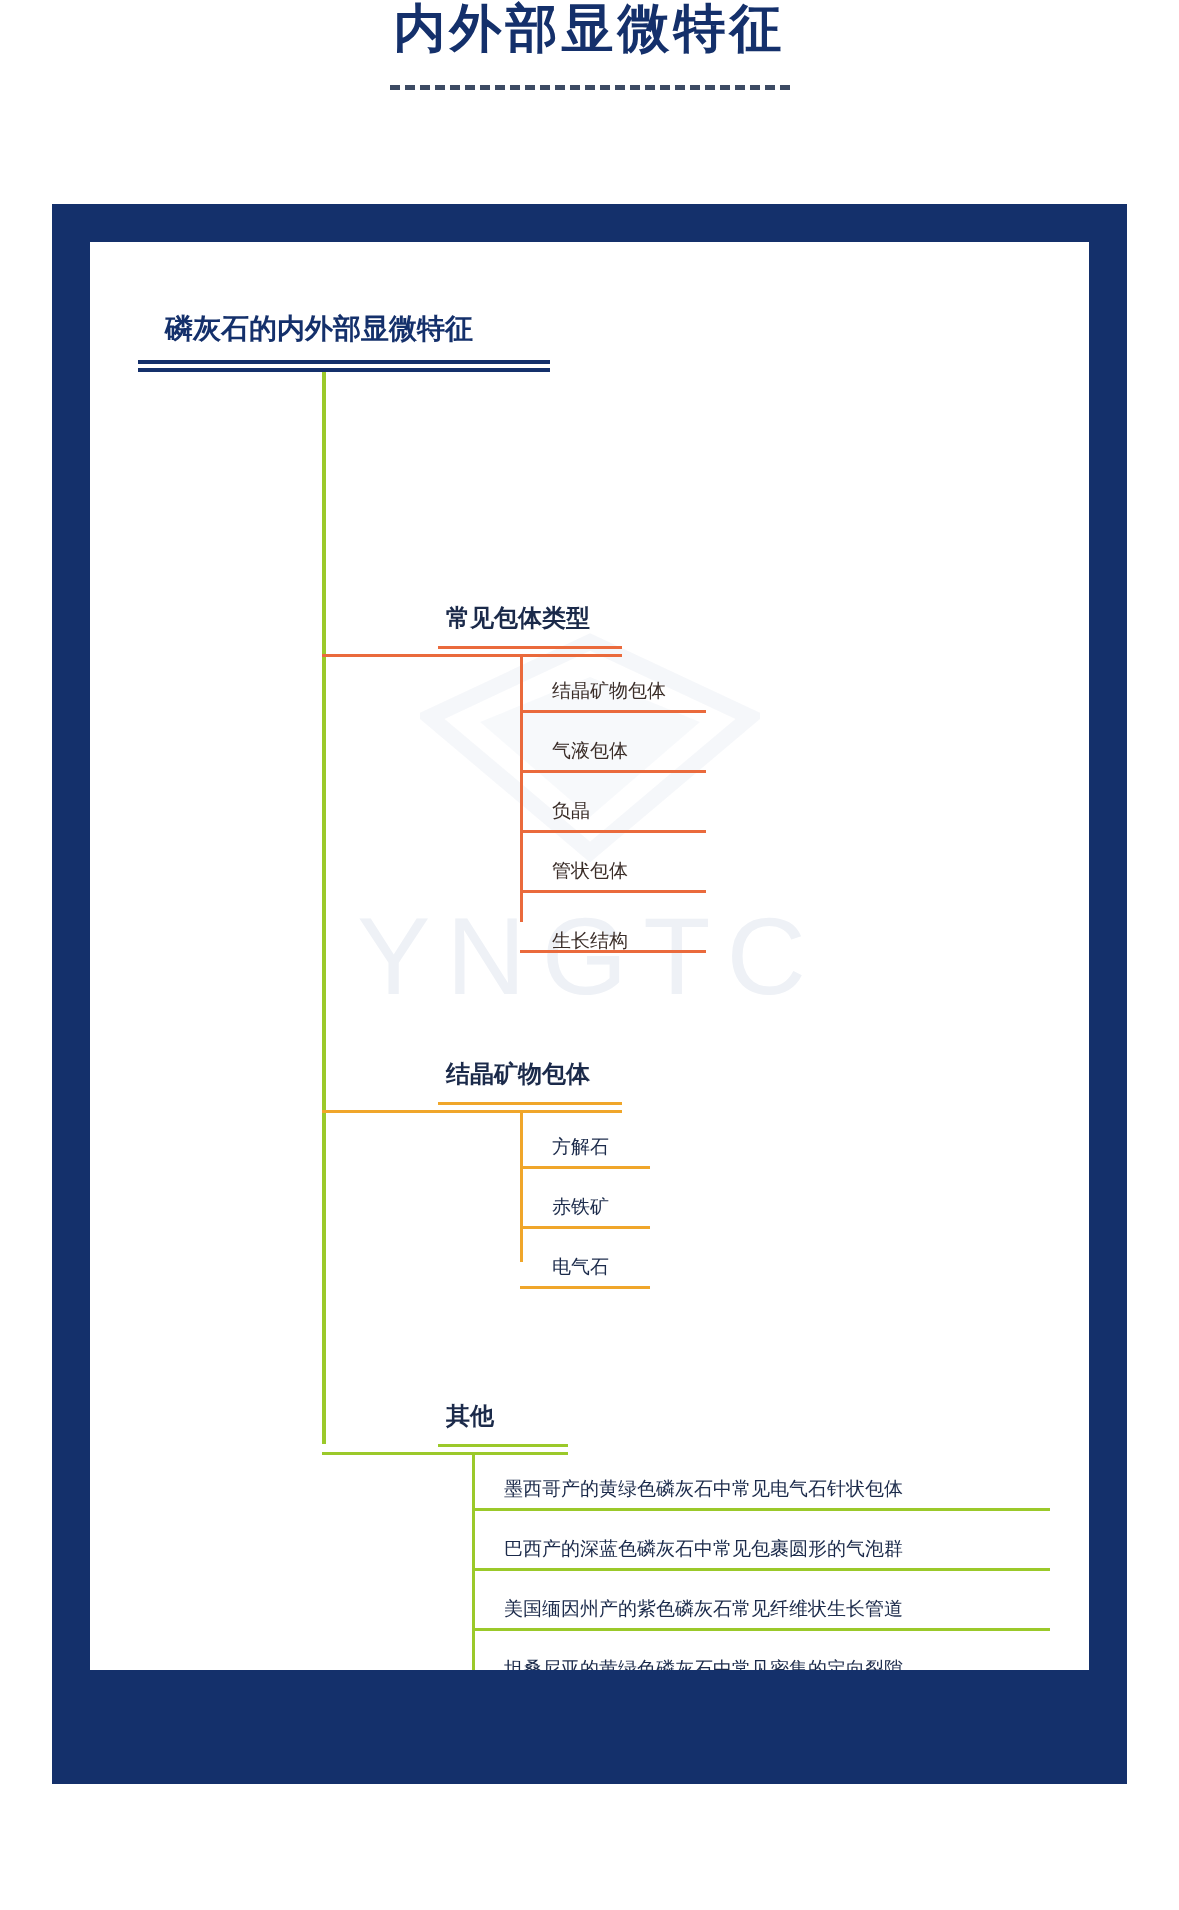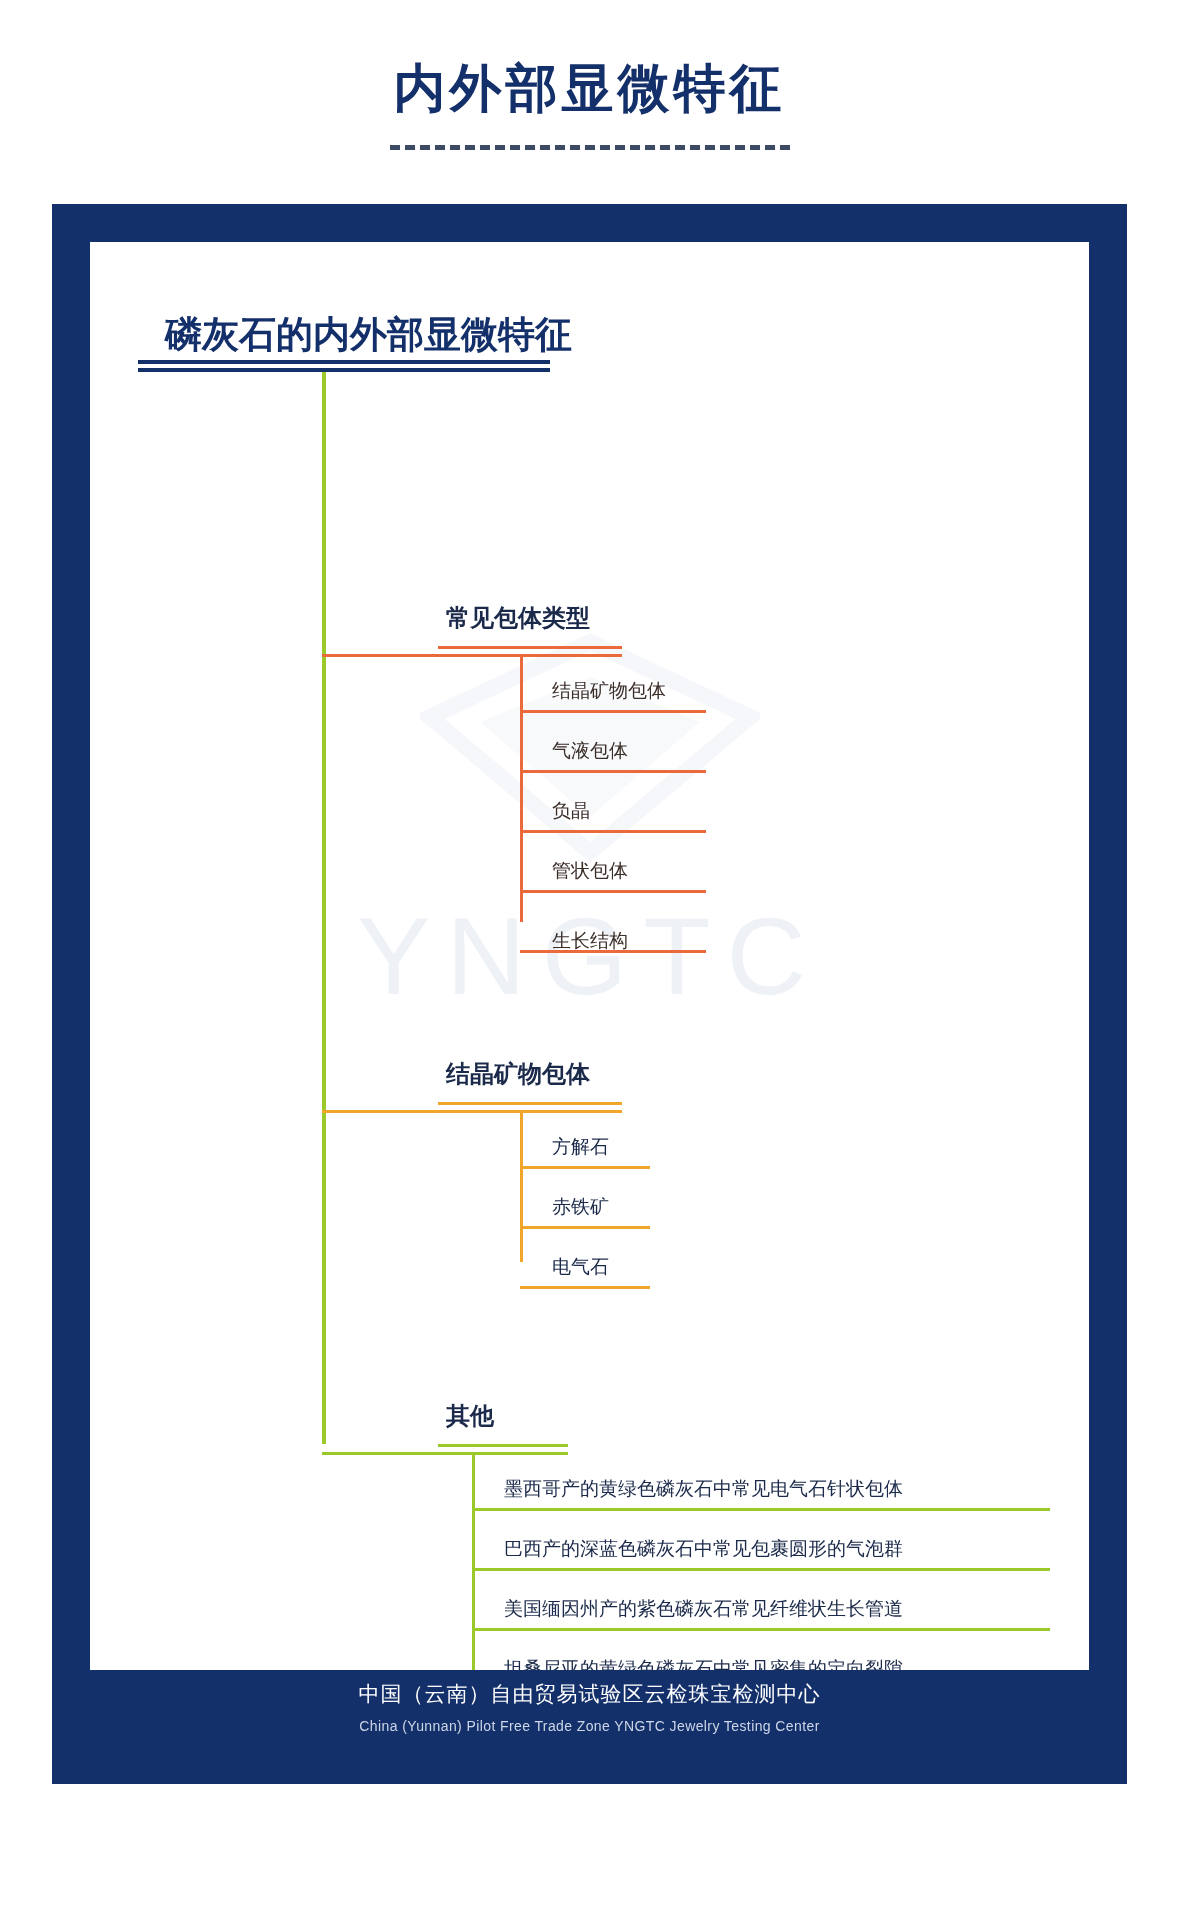--- a/index.html
+++ b/index.html
@@ -15,21 +15,20 @@
     overflow: hidden;
   }
 
   
   .page-title {
     text-align: center;
     font-size: 52px;
     font-weight: bold;
     color: #14306b;
     letter-spacing: 4px;
-    padding-top: 60px;
     line-height: 1.1;
   }
   .title-rule {
     width: 400px;
     margin: 28px auto 0 auto;
     border-top: 5px dashed #3c4a63;
   }
 
   
   .frame {
@@ -83,21 +82,21 @@
     z-index: 2;
     width: 100%;
     height: 100%;
   }
 
   
   .root-label {
     position: absolute;
     left: 75px;
     top: 68px;
-    font-size: 37px;
+    font-size: 28px;
     font-weight: bold;
     color: #14306b;
     white-space: nowrap;
   }
   .root-underline-a {
     position: absolute;
     left: 48px;
     top: 118px;
     width: 412px;
     height: 4px;
@@ -242,17 +241,13 @@
       <div class="leaf" style="left:414px; top:1294px;">巴西产的深蓝色磷灰石中常见包裹圆形的气泡群</div>
 
       <div class="hline" style="left:382px; top:1386px; width:578px; background:#9bc92a;"></div>
       <div class="leaf" style="left:414px; top:1414px;">坦桑尼亚的黄绿色磷灰石中常见密集的定向裂隙</div>
 
       <div class="leaf" style="left:414px; top:1354px;">美国缅因州产的紫色磷灰石常见纤维状生长管道</div>
 
     </div>
   </div>
 
-  <div class="footer">
-    <div class="footer-cn">中国（云南）自由贸易试验区云检珠宝检测中心</div>
-    <div class="footer-en">China (Yunnan) Pilot Free Trade Zone  YNGTC Jewelry Testing Center</div>
-  </div>
 </div>
 
 </body></html>

